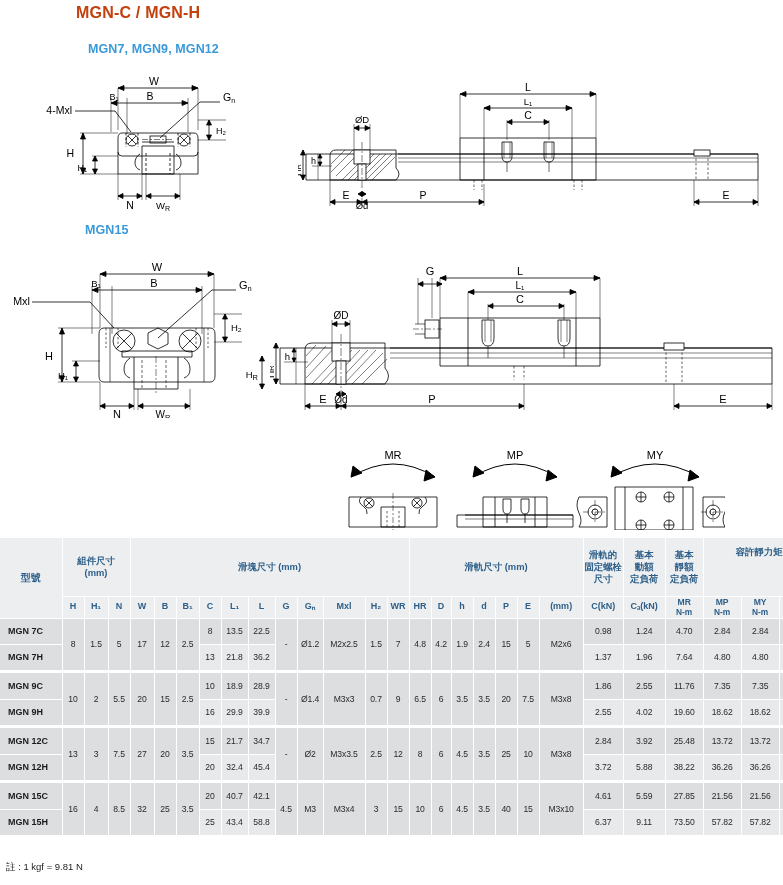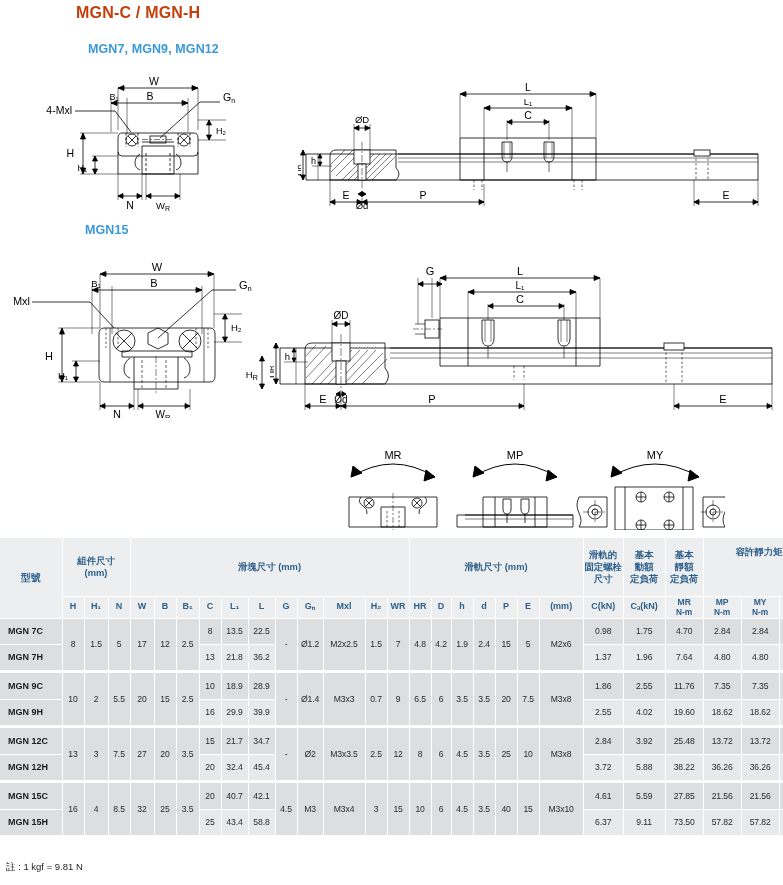--- a/index.html
+++ b/index.html
@@ -717,21 +717,21 @@
           <td class="spanv" rowspan="2">1.5</td>
           <td class="spanv" rowspan="2">7</td>
           <td class="spanv" rowspan="2">4.8</td>
           <td class="spanv" rowspan="2">4.2</td>
           <td class="spanv" rowspan="2">1.9</td>
           <td class="spanv" rowspan="2">2.4</td>
           <td class="spanv" rowspan="2">15</td>
           <td class="spanv" rowspan="2">5</td>
           <td class="spanv" rowspan="2">M2x6</td>
           <td class="zA">0.98</td>
-          <td class="zA">1.75</td>
+          <td class="zA">1.24</td>
           <td class="zA">4.70</td>
           <td class="zA">2.84</td>
           <td class="zA">2.84</td>
           <td class="zA">0.010</td>
         </tr>
         <tr>
           <td class="model">MGN 7H</td>
           <td class="zB">13</td>
           <td class="zB">21.8</td>
           <td class="zB">36.2</td>

